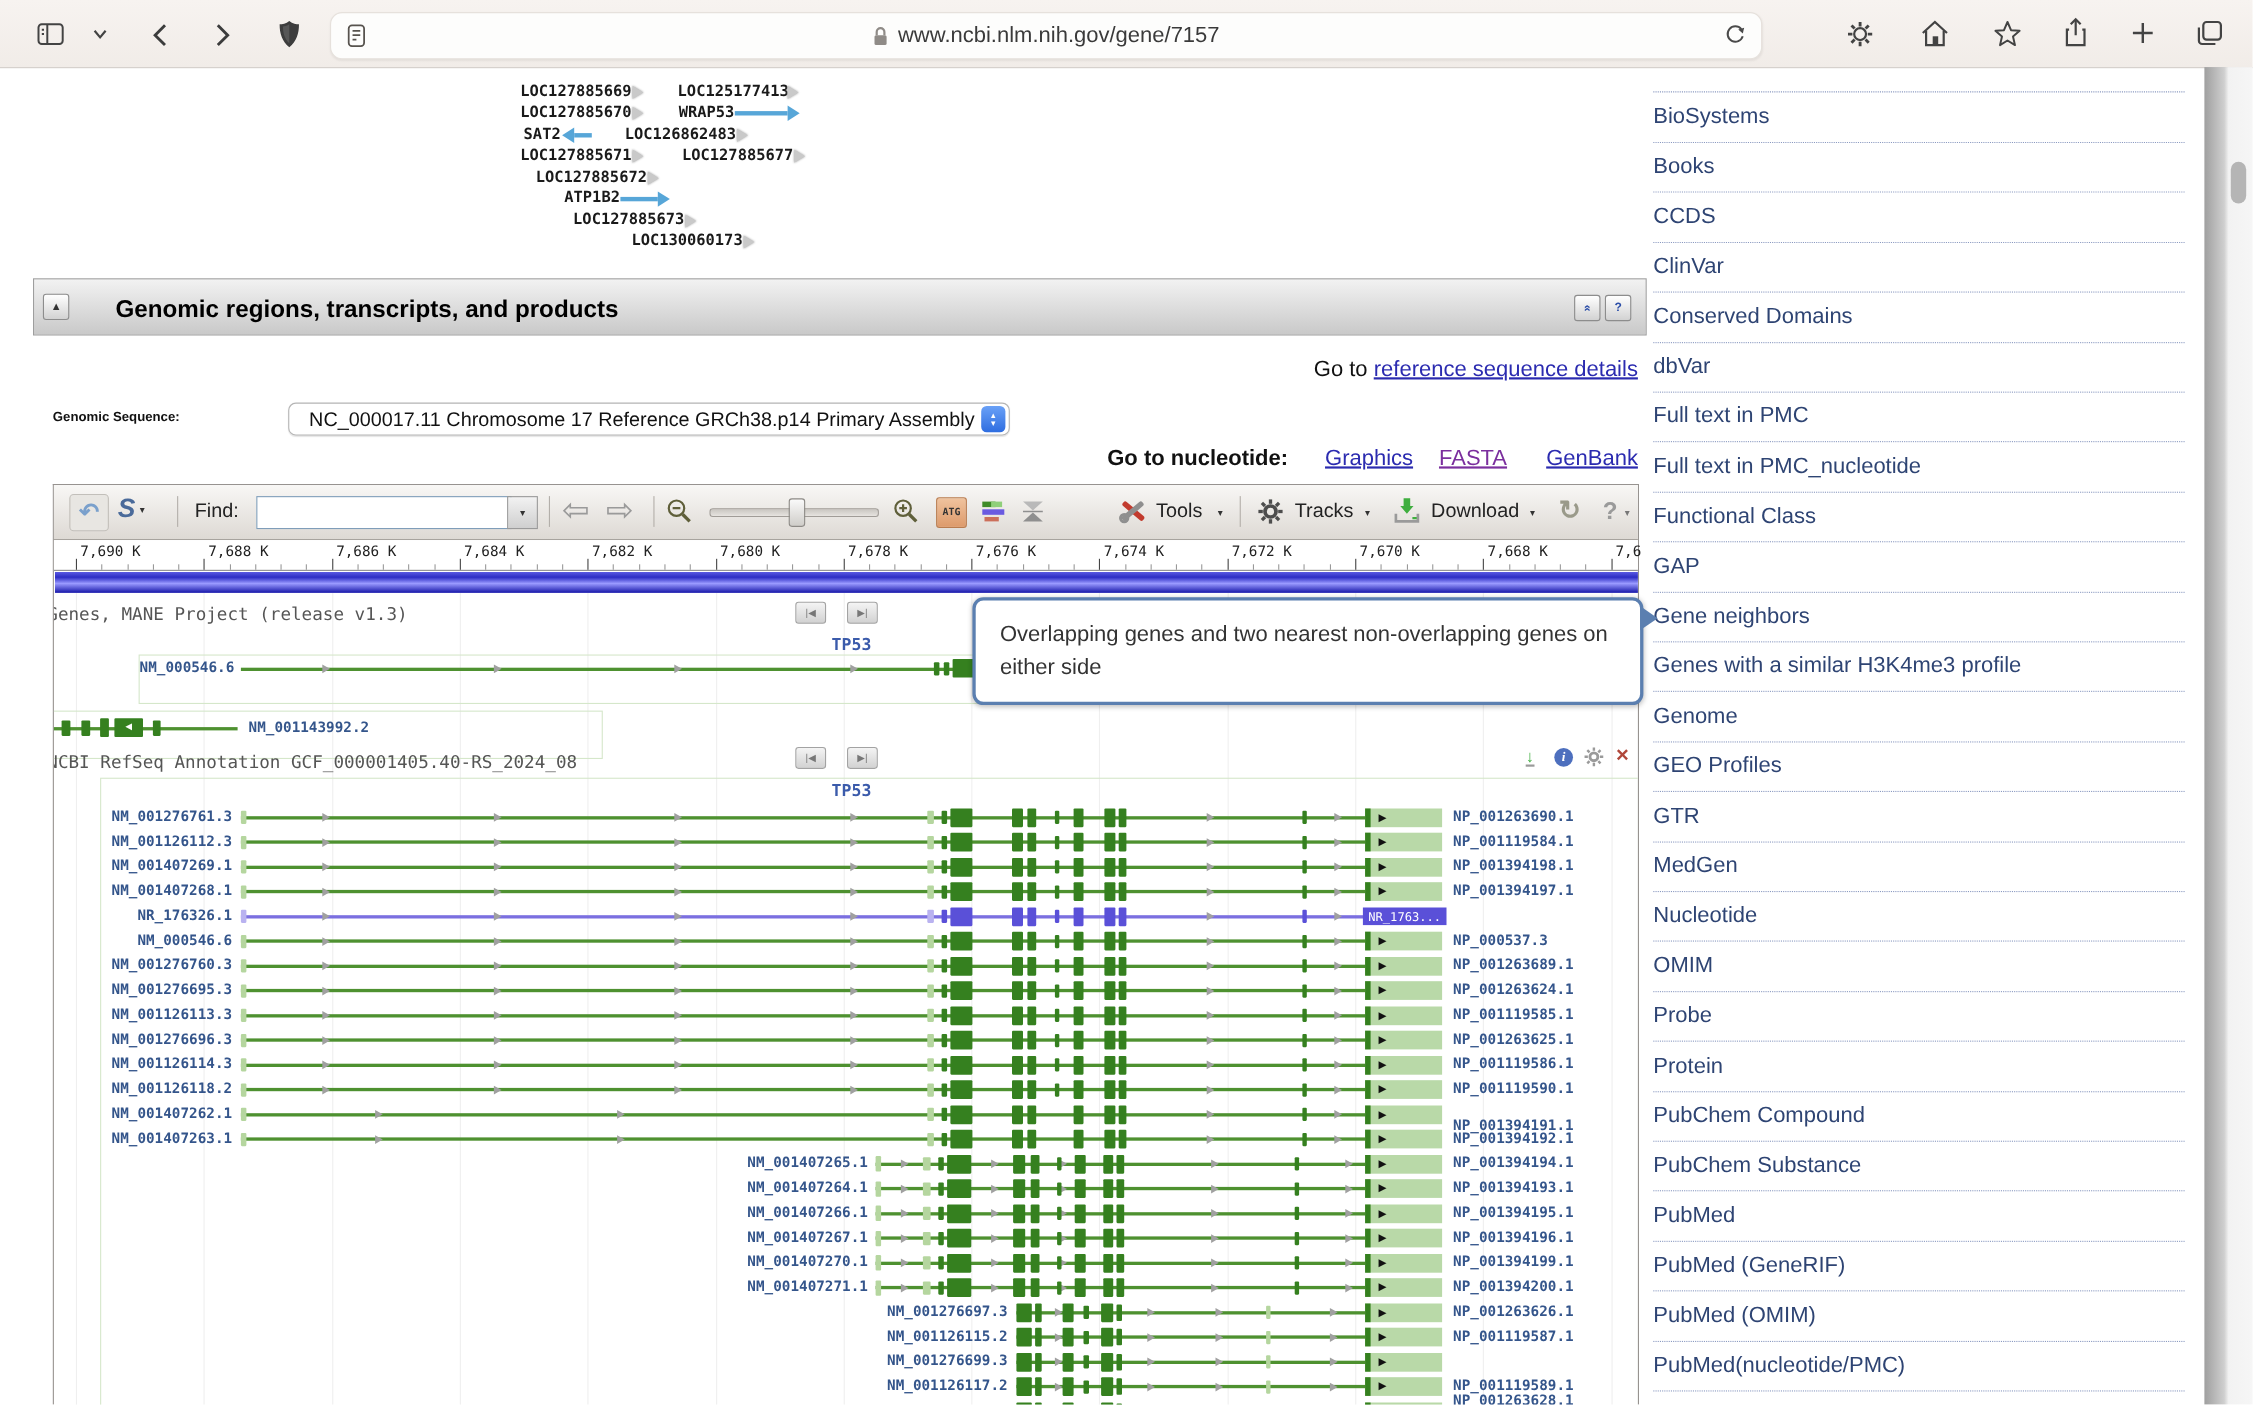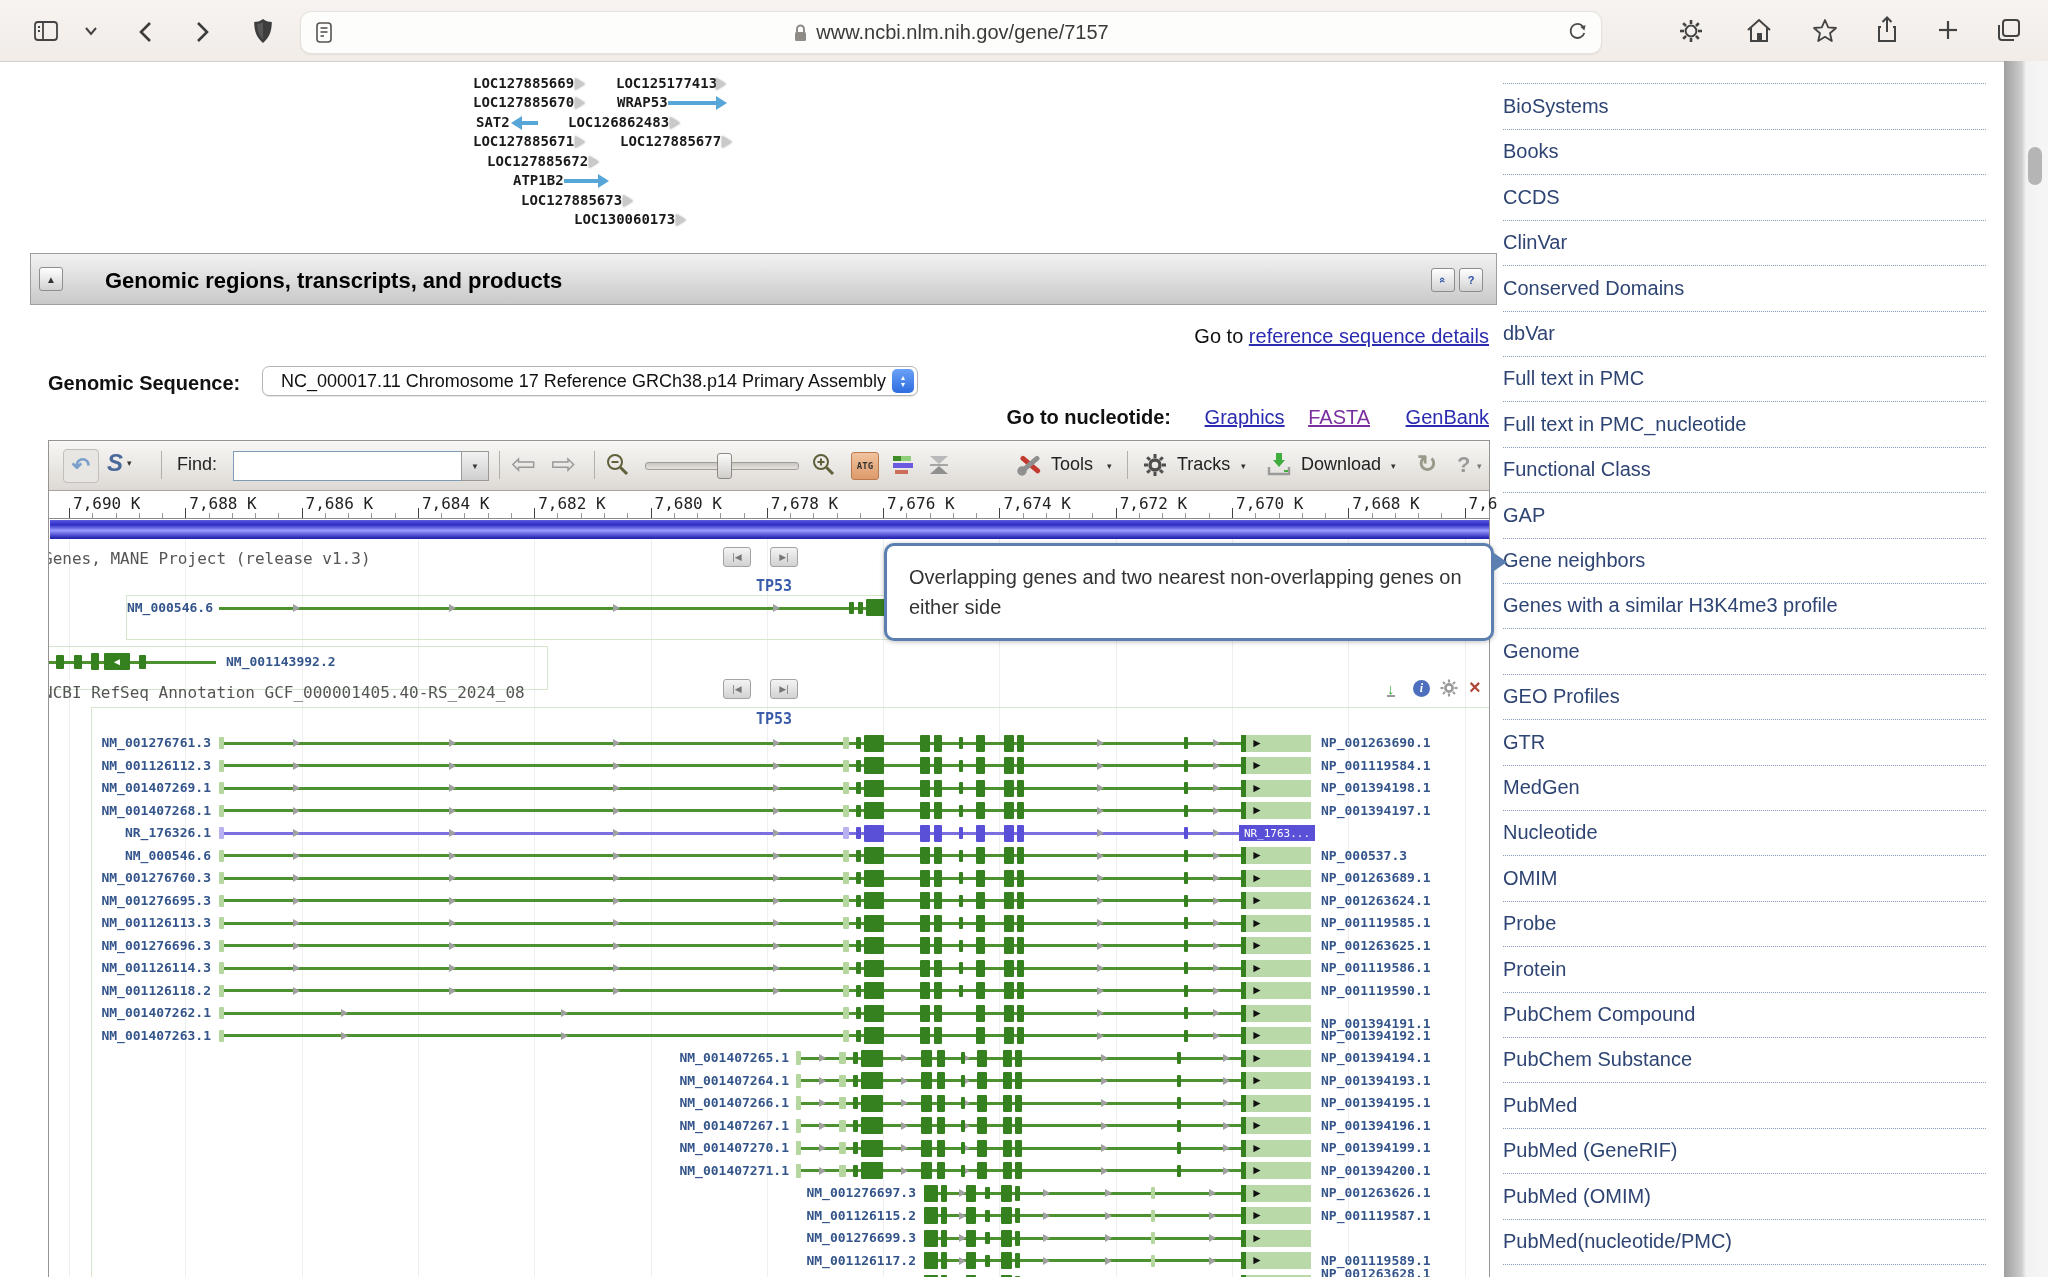--- a/index.html
+++ b/index.html
@@ -37,21 +37,21 @@
     border-bottom:1px solid #a7a39e;box-sizing:border-box;}
   .vsep{width:1px;height:28px;background:#b3afaa;top:10px;}
   .tb-text{font-size:18px;color:#222;}
   #find-input{border:1px solid #7f9db9;background:#fff;height:26px;}
   .tb-btn-caret{font-size:9px;color:#333;}
   .slider-track{height:6px;background:linear-gradient(#c9c6c1,#e6e3df);border:1px solid #a09c97;border-radius:3px;}
   .slider-thumb{width:13px;height:24px;background:linear-gradient(#fafafa,#cfcdc9);border:1px solid #8d8a86;border-radius:3px;}
 
   
   #ruler{left:0;top:50px;width:100%;height:28px;background:#fff;border-bottom:1px solid #8a8a8a;box-sizing:border-box;}
-  .tick-label{font-family:"DejaVu Sans Mono",monospace;font-size:16px;color:#222;top:3px;white-space:nowrap;}
+  .tick-label{font-family:"DejaVu Sans Mono",monospace;font-size:13px;color:#222;top:3px;white-space:nowrap;}
   .tick-major{width:1px;height:10px;background:#444;bottom:0;}
   .tick-minor{width:1px;height:5px;background:#999;bottom:0;}
   #bluebar{left:1px;top:79px;width:1439px;height:19px;
     background:linear-gradient(#5a5ae2,#2d2dc4 25%,#9a9aff 55%,#2424b2 95%);}
 
   
   .track-title{font-family:"DejaVu Sans Mono",monospace;font-size:16px;color:#555;white-space:nowrap;}
   .gene-label{font-family:"DejaVu Sans Mono",monospace;font-weight:bold;font-size:15px;color:#3b5bab;}
   .acc{font-family:"DejaVu Sans Mono",monospace;font-weight:bold;font-size:13px;color:#34558b;white-space:nowrap;}
   .pg-btn{width:26px;height:18px;background:linear-gradient(#f4f4f4,#d2d2d2);border:1px solid #a3a3a3;
@@ -249,21 +249,21 @@
       </div>
     <div class="sq-btn abs" style="left:1428px;top:14px;font-weight:bold;">
         <span>?</span>
       </div>
   </div>
 
   <div class="abs" style="left:0;top:325px;width:1489px;text-align:right;font-size:20px;color:#111;">
     <span>Go to </span><a class="link-blue" href="#">reference sequence details</a>
   </div>
 
-  <div class="abs" style="left:48px;top:372px;font-size:20px;font-weight:bold;color:#111;">Genomic Sequence:</div>
+  <div class="abs" style="left:48px;top:372px;font-size:12px;font-weight:bold;color:#111;">Genomic Sequence:</div>
   <div class="abs" style="left:262px;top:366px;width:656px;height:30px;background:#fff;border:1px solid #b5b5b5;border-radius:7px;box-sizing:border-box;display:flex;align-items:center;box-shadow:0 1px 1px rgba(0,0,0,.1);">
     <span style="font-size:18px;color:#111;padding-left:12px;flex:1;white-space:nowrap;text-align:center;">NC_000017.11 Chromosome 17 Reference GRCh38.p14 Primary Assembly</span>
     <span style="width:22px;height:24px;margin-right:3px;background:linear-gradient(#6aa1f7,#2e6de0);border-radius:5px;display:flex;flex-direction:column;align-items:center;justify-content:center;color:#fff;font-size:8px;line-height:7px;">
         <span>▴</span>
         <span>▾</span>
       </span>
   </div>
 
   <div class="abs" style="left:0;top:406px;width:1489px;text-align:right;font-size:20px;">
     <span style="font-weight:bold;color:#111;margin-right:28px;">Go to nucleotide:</span>

